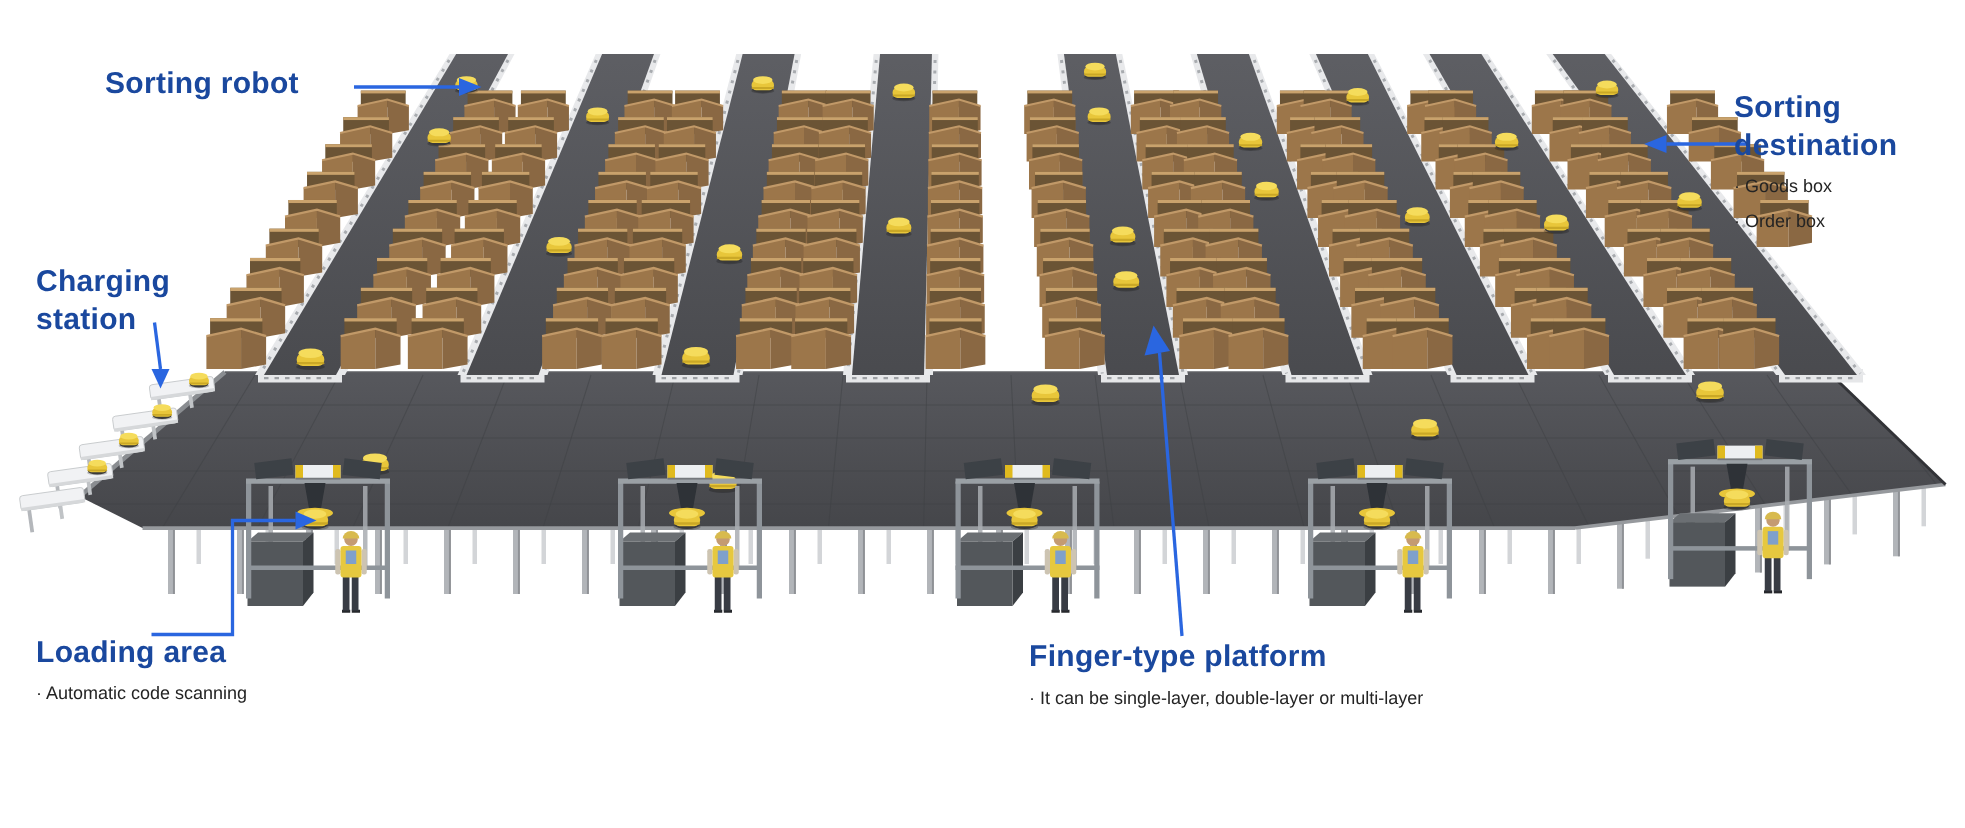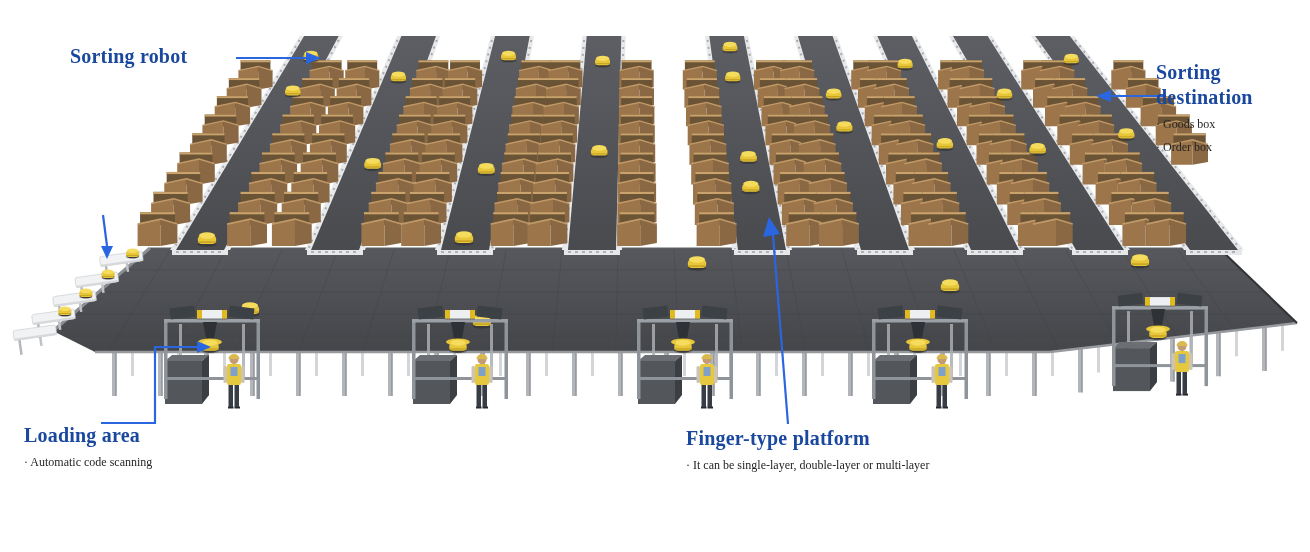--- a/index.html
+++ b/index.html
@@ -1,17 +1,17 @@
 <!DOCTYPE html>
 <html><head>
 <meta charset="utf-8">
 <style>
   html,body{margin:0;padding:0;background:#fff;}
   .stage{position:relative;width:1310px;height:552px;background:#ffffff;overflow:hidden;
-         font-family:Liberation Serif, serif;}
+         font-family:Liberation Sans, sans-serif;}
   #scene{position:absolute;left:0;top:0;z-index:1;}
   .label{position:absolute;z-index:2;}
   .lbl-title{font-weight:700;color:var(--label-blue,#1A489E);font-size:20px;line-height:25px;letter-spacing:.2px;}
   .lbl-body{color:#242424;font-size:12px;line-height:23px;margin-top:3px;}
   .lbl-body .li{white-space:normal;}
 </style>
 </head>
 <body>
 
 <div class="stage" style="--label-blue: #1A489E;">
@@ -1369,20 +1369,23 @@
   </div>
 
   <div class="label" style="left:1156px;top:60px;width:152px;">
     <div class="lbl-title">Sorting destination</div>
     <div class="lbl-body">
         <div class="li">· Goods box</div>
         <div class="li">· Order box</div>
       </div>
   </div>
 
+  <div class="label" style="left:24px;top:176px;width:112px;">
+    <div class="lbl-title">Charging station</div>
+  </div>
 
   <div class="label" style="left:24px;top:423px;width:300px;">
     <div class="lbl-title">Loading area</div>
     <div class="lbl-body">
         <div class="li">· Automatic code scanning</div>
       </div>
   </div>
 
   <div class="label" style="left:686px;top:426px;width:400px;">
     <div class="lbl-title">Finger-type platform</div>

